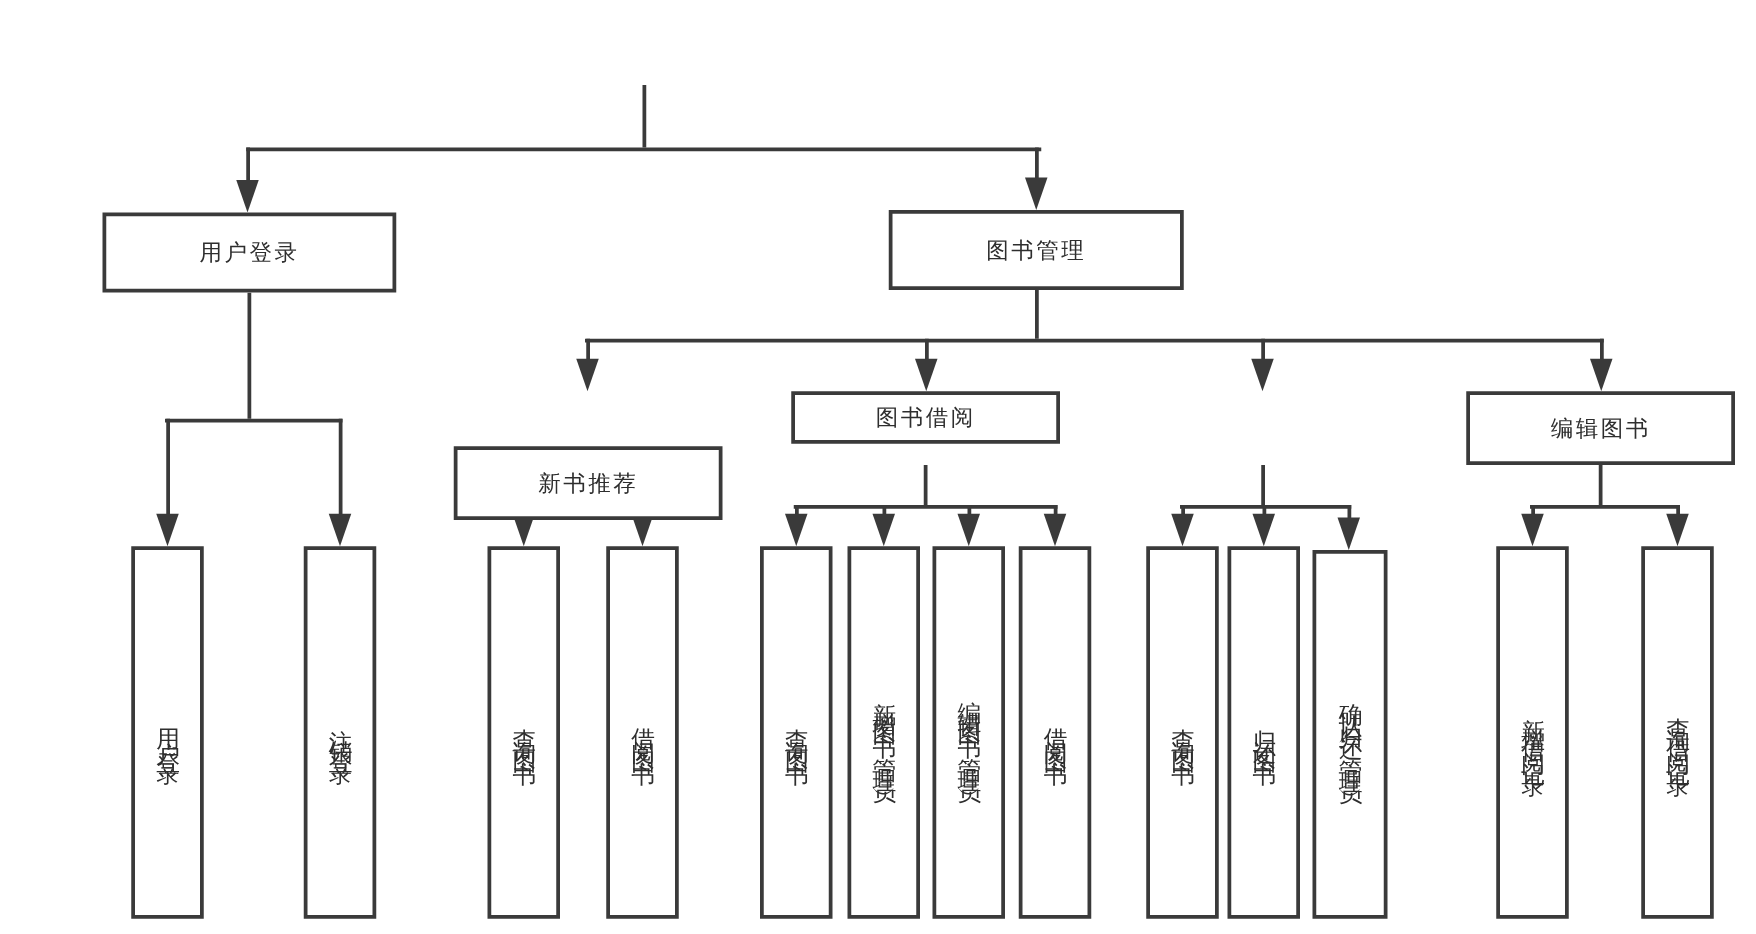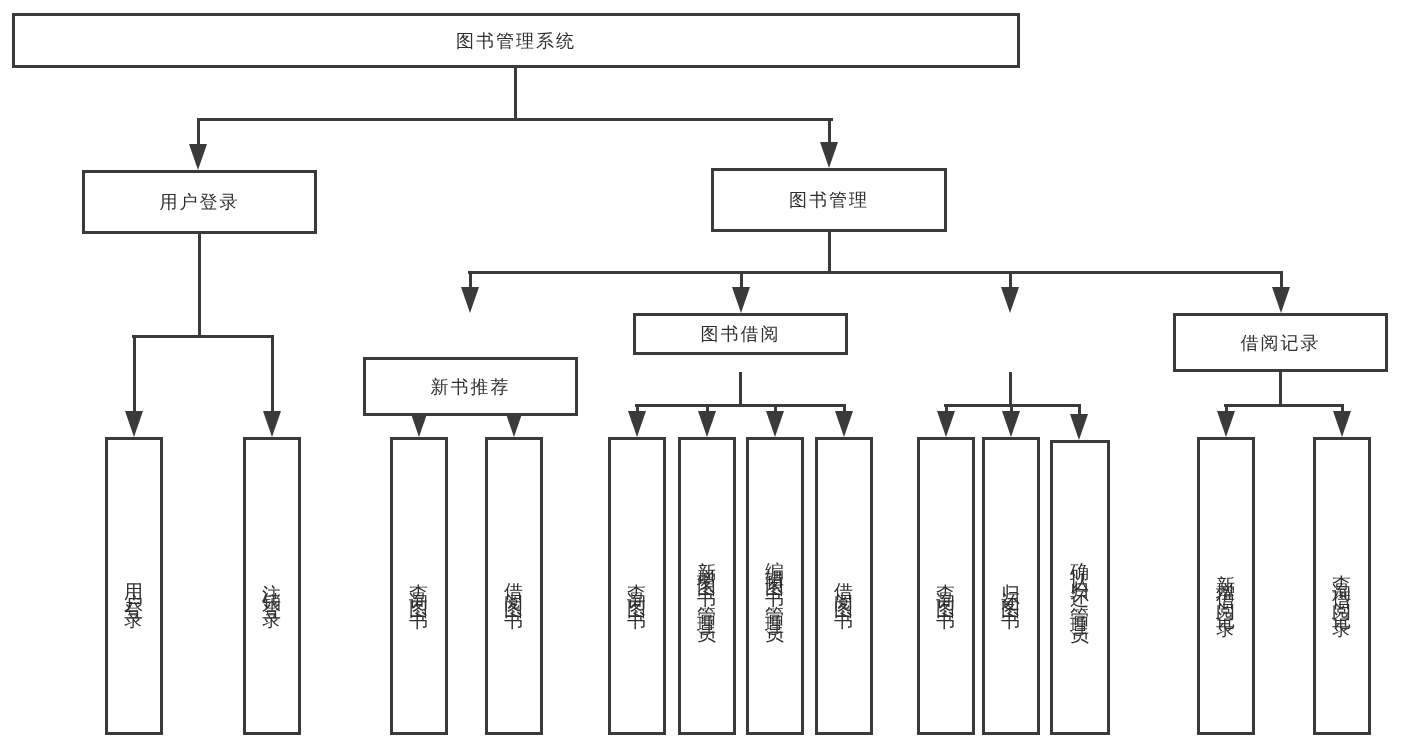--- a/index.html
+++ b/index.html
@@ -104,39 +104,36 @@
   <div class="vline" style="left:1078px;top:404px;height:12px;"></div>
   <div class="arrow" style="left:1070px;top:414px;"></div>
 
   <div class="vline" style="left:1279px;top:372px;height:32px;"></div>
   <div class="hline" style="left:1224px;top:404px;width:120px;"></div>
   <div class="vline" style="left:1225px;top:404px;height:9px;"></div>
   <div class="arrow" style="left:1217px;top:411px;"></div>
   <div class="vline" style="left:1341px;top:404px;height:9px;"></div>
   <div class="arrow" style="left:1333px;top:411px;"></div>
 
-  <div class="node" style="left:12px;top:13px;width:1008px;height:55px;">
-    <span>图书管理系统</span>
-  </div>
 
   <div class="node" style="left:82px;top:170px;width:235px;height:64px;">
     <span>用户登录</span>
   </div>
   <div class="node" style="left:711px;top:168px;width:236px;height:64px;text-align:center;">
     <span>图书管理</span>
   </div>
 
   <div class="node" style="left:363px;top:327px;width:215px;height:59px;margin-top:30px;">
     <span>新书推荐</span>
   </div>
   <div class="node" style="left:633px;top:313px;width:215px;height:42px;">
     <span>图书借阅</span>
   </div>
   <div class="node" style="left:1173px;top:313px;width:215px;height:59px;">
-    <span>借阅记录</span>
+    <span>编辑图书</span>
   </div>
 
   <div class="node leaf" style="left:105px;top:437px;width:58px;height:298px;">
     <span>用户登录</span>
   </div>
   <div class="node leaf" style="left:243px;top:437px;width:58px;height:298px;">
     <span>注销登录</span>
   </div>
 
   <div class="node leaf" style="left:390px;top:437px;width:58px;height:298px;">

